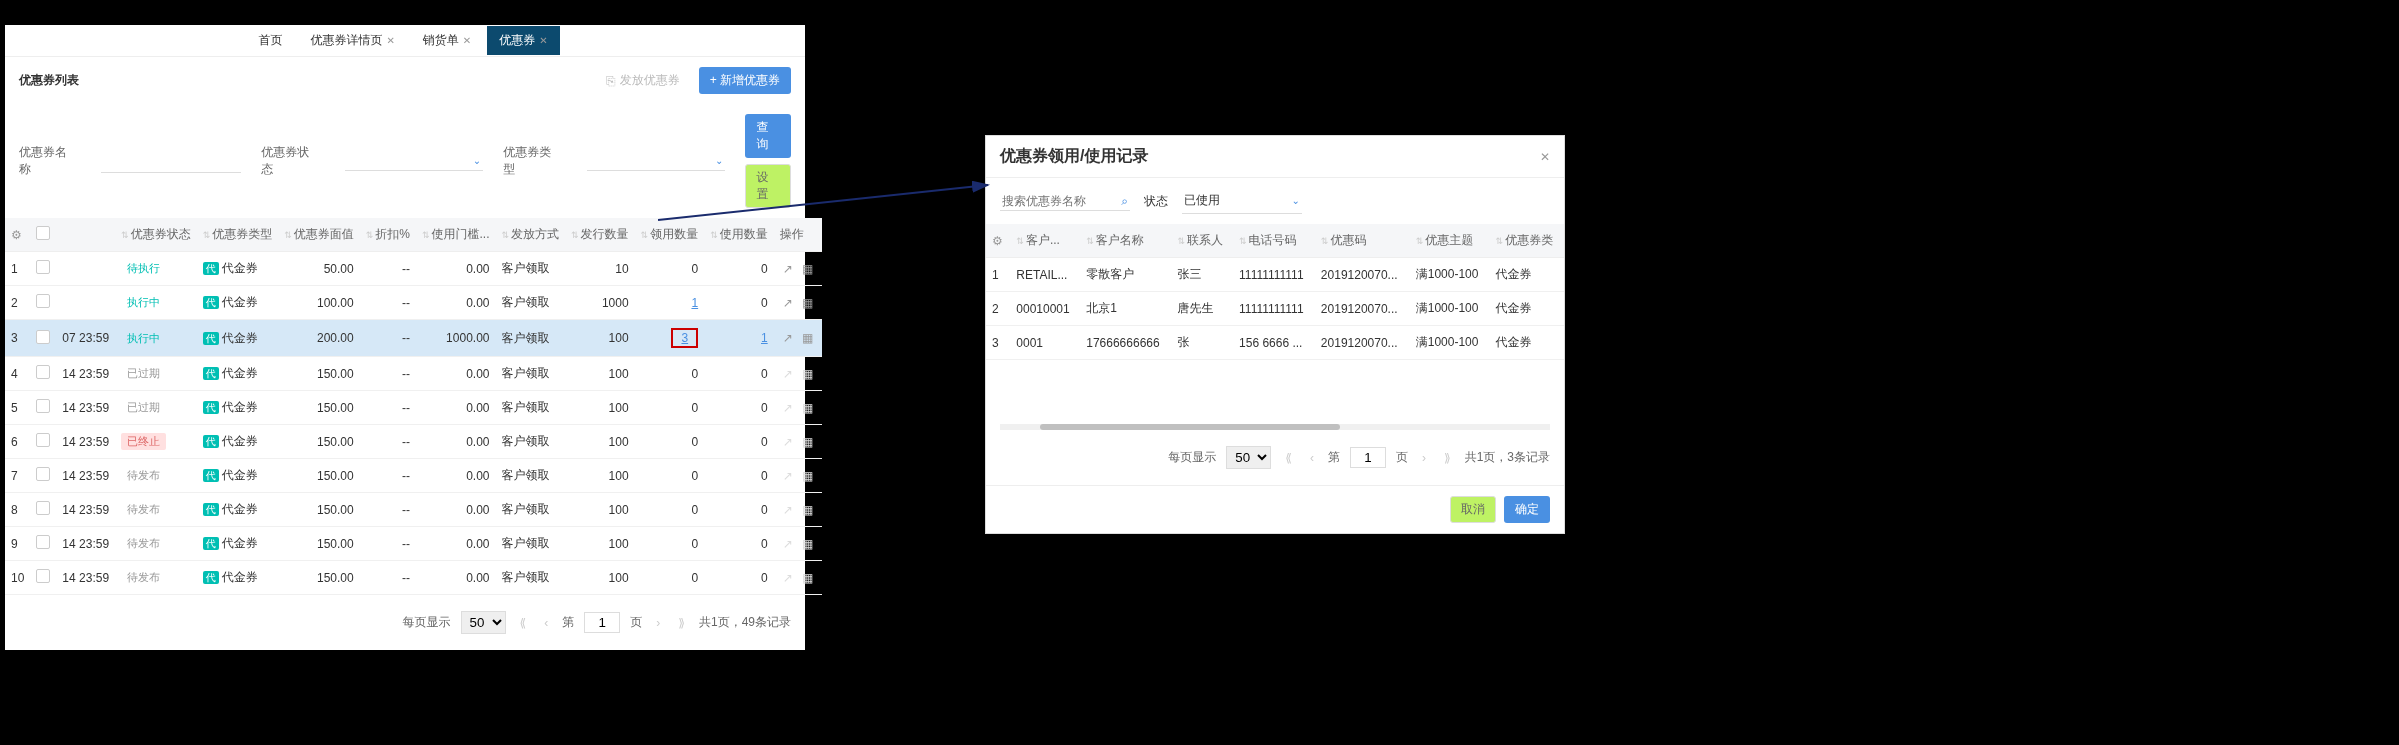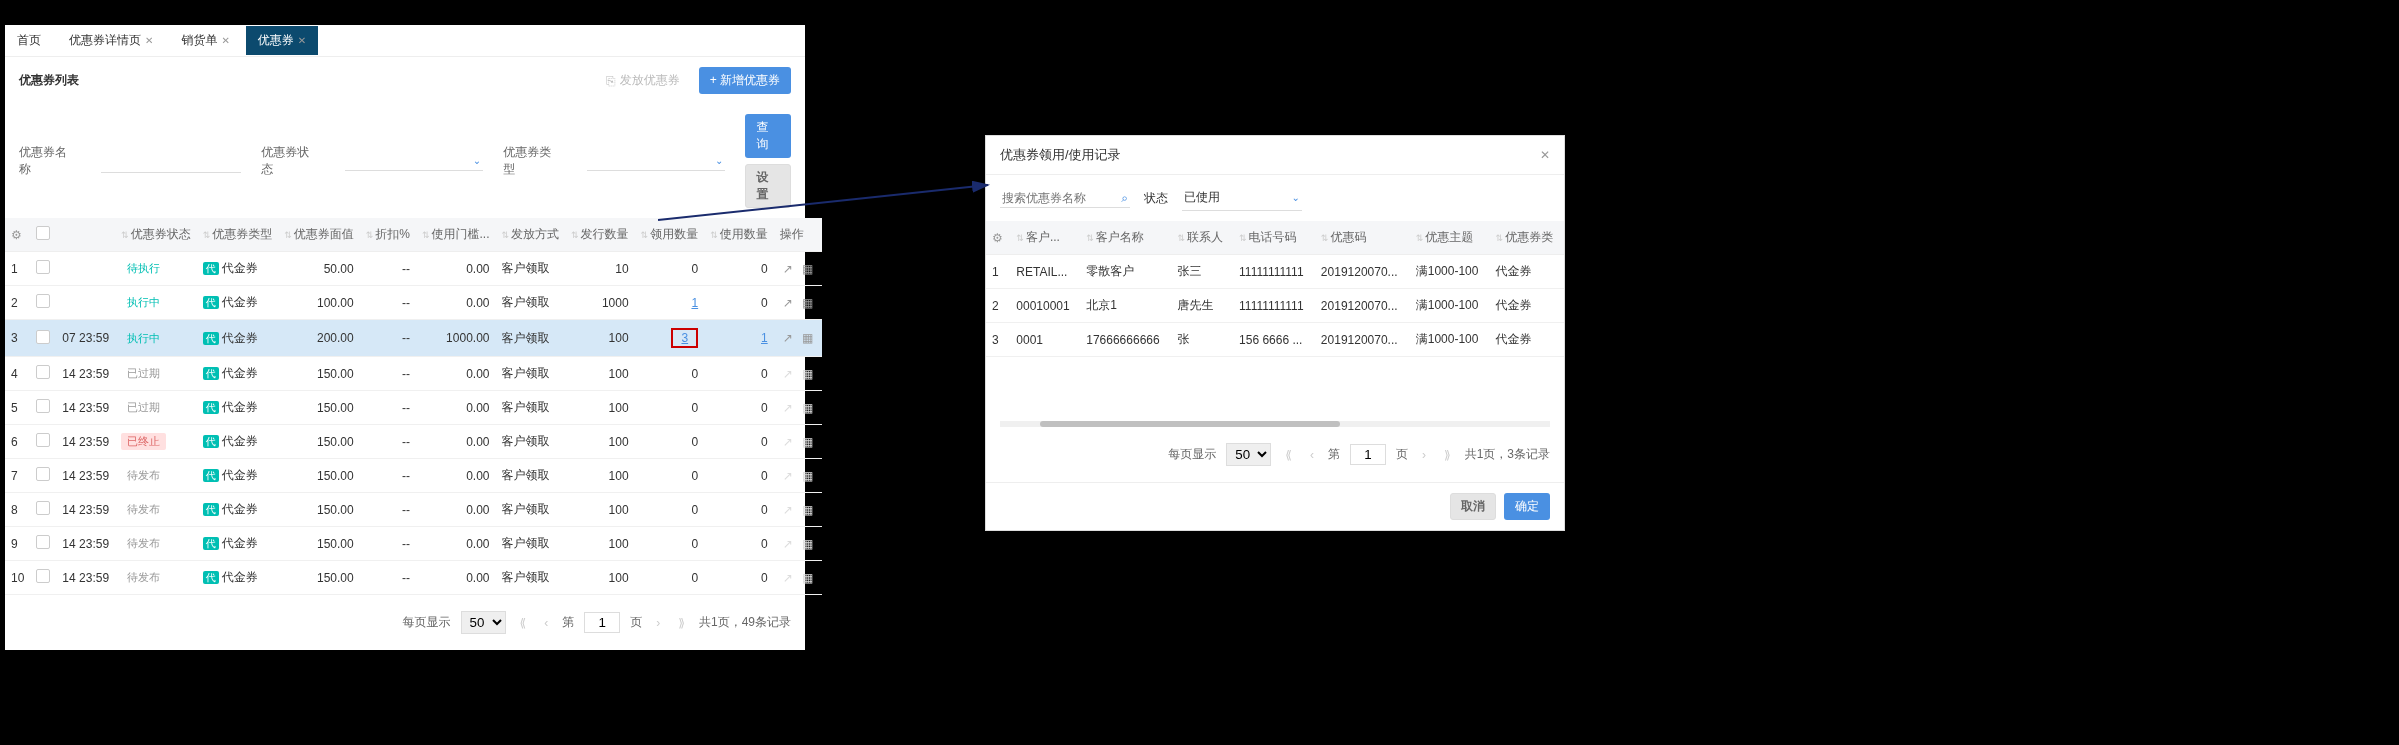--- a/index.html
+++ b/index.html
@@ -2,31 +2,31 @@
 <html><head>
   <meta charset="utf-8">
   <style>
     * { box-sizing: border-box; margin: 0; padding: 0; }
     body { font-family: -apple-system, "Microsoft YaHei", sans-serif; font-size: 12px; color: #333; background: #000; width: 2399px; height: 745px; position: relative; }
     
     .panel { background: #fff; position: absolute; }
     .panel-left { left: 5px; top: 25px; width: 800px; }
     .panel-right { left: 985px; top: 135px; width: 580px; border: 1px solid #ddd; }
     
-    .tabs { display: flex; border-bottom: 1px solid #eee; height: 32px; align-items: center; padding: 0 0; }
+    .tabs { display: flex; border-bottom: 1px solid #eee; height: 32px; align-items: center; padding: 0 10px; justify-content: center; }
     .tab { padding: 6px 12px; margin-right: 4px; cursor: pointer; display: flex; align-items: center; gap: 4px; }
     .tab-close { color: #999; font-size: 10px; }
     .tab-active { background: #0c4a6e; color: #fff; }
     
     .page-header { display: flex; justify-content: space-between; align-items: center; padding: 10px 14px; }
     .page-title { font-size: 12px; font-weight: 600; }
     .header-actions { display: flex; gap: 8px; }
     .btn { padding: 4px 10px; border-radius: 3px; cursor: pointer; border: 1px solid transparent; font-size: 12px; display: inline-flex; align-items: center; gap: 4px; }
     .btn-primary { background: #4a90e2; color: #fff; }
-    .btn-outline { background: #e5e5e5; border-color: #ddd; color: #666; font-weight: bold; }
+    .btn-outline { background: #bef264; border-color: #ddd; color: #666; }
     .btn-disabled { color: #bbb; }
     
     .filters { display: flex; align-items: center; padding: 10px 14px; gap: 20px; }
     .filter { display: flex; align-items: center; gap: 24px; }
     .filter-label { color: #666; }
     .filter-input { border: none; border-bottom: 1px solid #ddd; padding: 4px 2px; width: 140px; background: transparent; }
     .filter-select { display: flex; align-items: center; gap: 4px; border-bottom: 1px solid #ddd; padding: 4px 2px; width: 140px; justify-content: space-between; }
     .chevron { color: #4a90e2; font-size: 10px; }
     .filter-btns { margin-left: auto; display: flex; flex-direction: column; gap: 6px; }
     
@@ -53,21 +53,21 @@
     
     .op-icon { color: #999; margin: 0 3px; cursor: pointer; }
     .op-icon.disabled { color: #ddd; }
     
     .pagination { display: flex; align-items: center; justify-content: flex-end; gap: 10px; padding: 16px 14px; font-size: 12px; color: #666; }
     .pag-input { width: 36px; text-align: center; border: 1px solid #ddd; padding: 2px; }
     .pag-select { border: 1px solid #ddd; padding: 2px 4px; }
     .pag-btn { color: #ccc; cursor: pointer; padding: 0 4px; }
     
     .modal-header { display: flex; justify-content: space-between; align-items: center; padding: 10px 14px; border-bottom: 1px solid #eee; }
-    .modal-title { font-size: 13px; font-weight: 400; }
+    .modal-title { font-size: 16px; font-weight: 700; }
     .modal-close { color: #999; cursor: pointer; }
     
     .modal-filters { display: flex; align-items: center; padding: 10px 14px; gap: 14px; }
     .search-box { display: flex; align-items: flex-end; border-bottom: 1px solid #ddd; padding: 2px; gap: 6px; width: 130px; }
     .search-box input { border: none; outline: none; flex: 1; width: 80px; font-size: 12px; }
     .search-icon { color: #4a90e2; }
     
     .modal-footer { display: flex; justify-content: flex-end; gap: 8px; padding: 10px 14px; border-top: 1px solid #eee; }
     .modal-body { min-height: 200px; }
     

